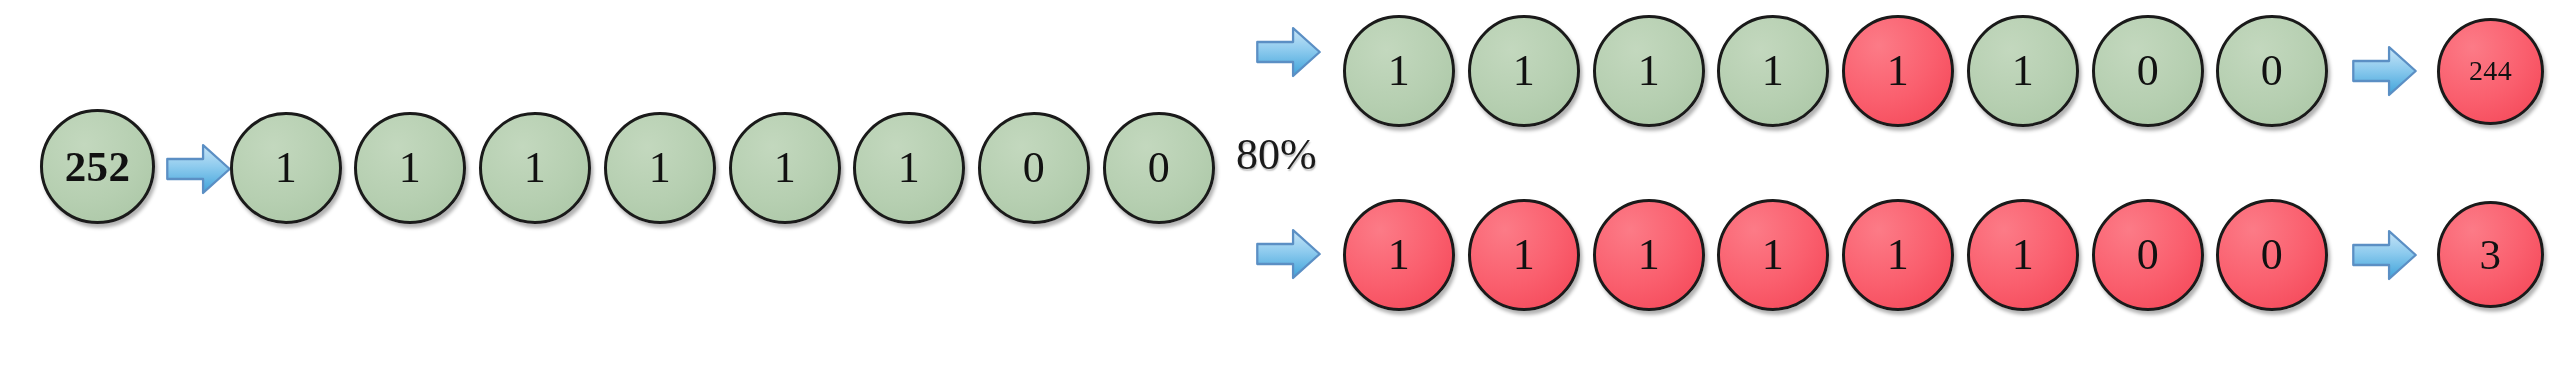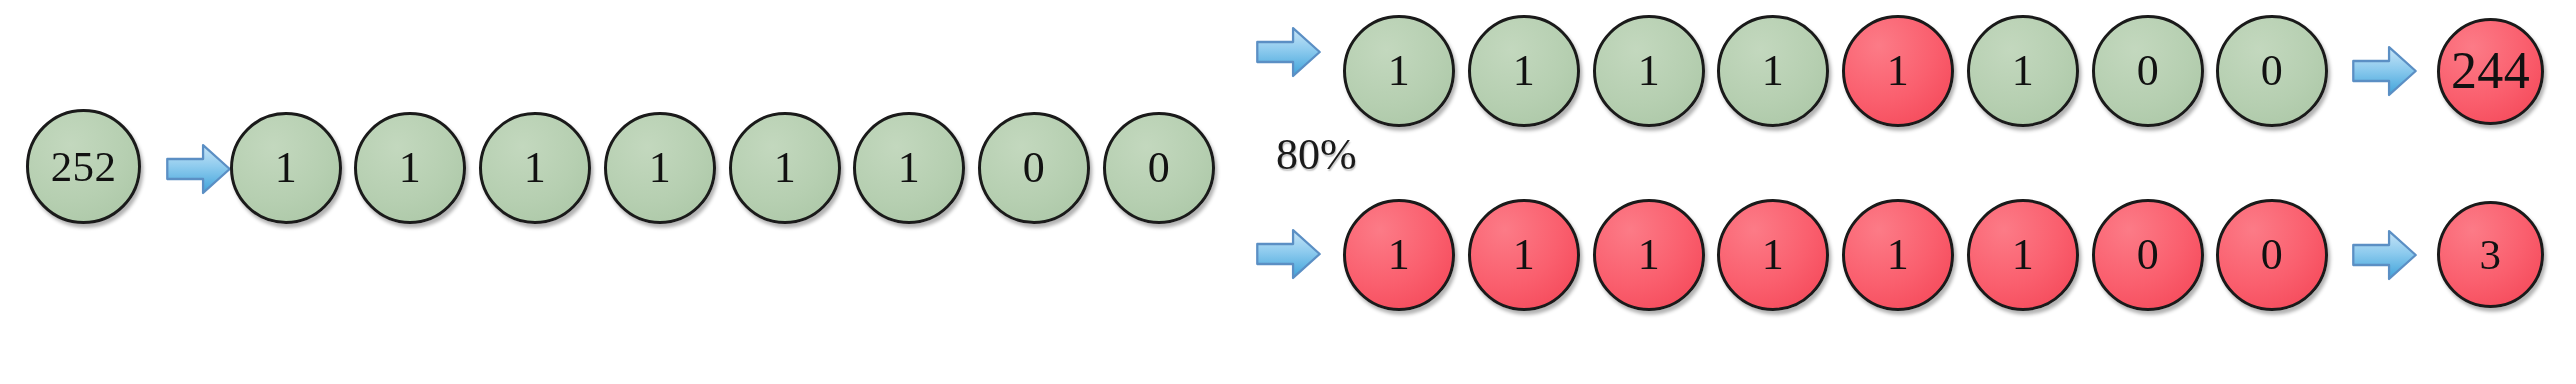--- a/index.html
+++ b/index.html
@@ -40,21 +40,21 @@
   .node.red {
     background: radial-gradient(circle at 32% 26%, #fc7b87 0%, #fa5f6e 52%, #f34354 100%);
   }
 
   
   .n-big   { width: 115px; height: 115px; }
   .n-big   .lbl { font-size: 43px; }
   .n-bit   { width: 112px; height: 112px; }
   .n-bit   .lbl { font-size: 44px; }
   .n-out   { width: 107px; height: 107px; }
-  .n-out   .lbl { font-size: 52px; }
+  .n-out   .lbl { font-size: 28px; }
   .n-out.small .lbl { font-size: 43px; }
 
   
   .arrow {
     position: absolute;
     width: 67px;
     height: 54px;
   }
   .arrow svg { display: block; width: 100%; height: 100%; }
 
@@ -67,21 +67,21 @@
     white-space: nowrap;
     user-select: none;
     text-shadow: 0.8px 1.5px 1.5px rgba(0,0,0,0.25);
   }
 </style>
 </head>
 <body>
 
 <div id="canvas">
 
-  <div class="node n-big green" style="left:26px; top:109px;">
+  <div class="node n-big green" style="left:40px; top:109px;font-weight:bold;">
     <span class="lbl">252</span>
   </div>
 
   <div class="arrow" style="left:165px; top:142px;">
     <svg viewBox="0 0 88 70" preserveAspectRatio="none">
       <defs>
         <linearGradient id="ag1" x1="0" y1="0" x2="0" y2="1">
           <stop offset="0%" stop-color="#c9e5f7"></stop>
           <stop offset="45%" stop-color="#8ecbee"></stop>
           <stop offset="100%" stop-color="#3fa3da"></stop>
@@ -120,21 +120,21 @@
     <svg viewBox="0 0 88 70" preserveAspectRatio="none">
       <path d="M3 22 L50 22 L50 4 L85 35 L50 66 L50 48 L3 48 Z" fill="url(#ag1)" stroke="#5b8fc4" stroke-width="3" stroke-linejoin="round"></path>
     </svg>
   </div>
   <div class="arrow" style="left:1255px; top:227px;">
     <svg viewBox="0 0 88 70" preserveAspectRatio="none">
       <path d="M3 22 L50 22 L50 4 L85 35 L50 66 L50 48 L3 48 Z" fill="url(#ag1)" stroke="#5b8fc4" stroke-width="3" stroke-linejoin="round"></path>
     </svg>
   </div>
 
-  <div class="pct" style="left:1276px; top:129px;">80%</div>
+  <div class="pct" style="left:1236px; top:129px;">80%</div>
 
   <div class="node n-bit green" style="left:1343px; top:15.3px;">
     <span class="lbl">1</span>
   </div>
   <div class="node n-bit green" style="left:1468px; top:15.3px;">
     <span class="lbl">1</span>
   </div>
   <div class="node n-bit green" style="left:1593px; top:15.3px;">
     <span class="lbl">1</span>
   </div>

